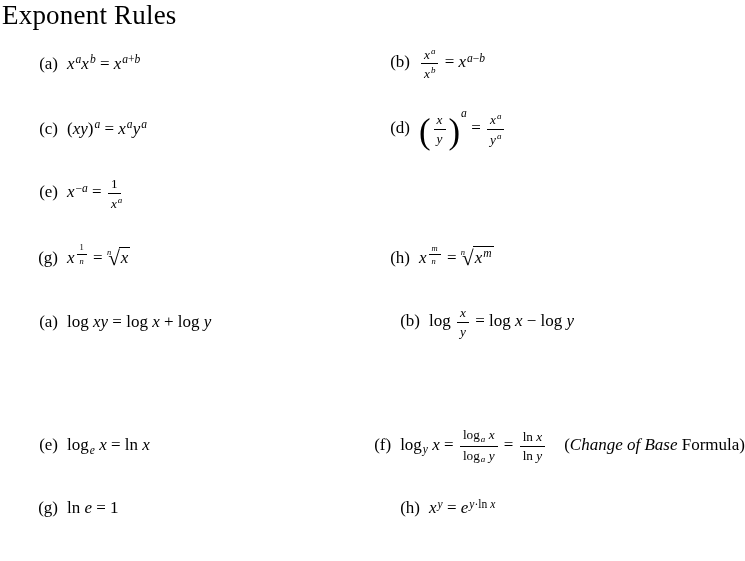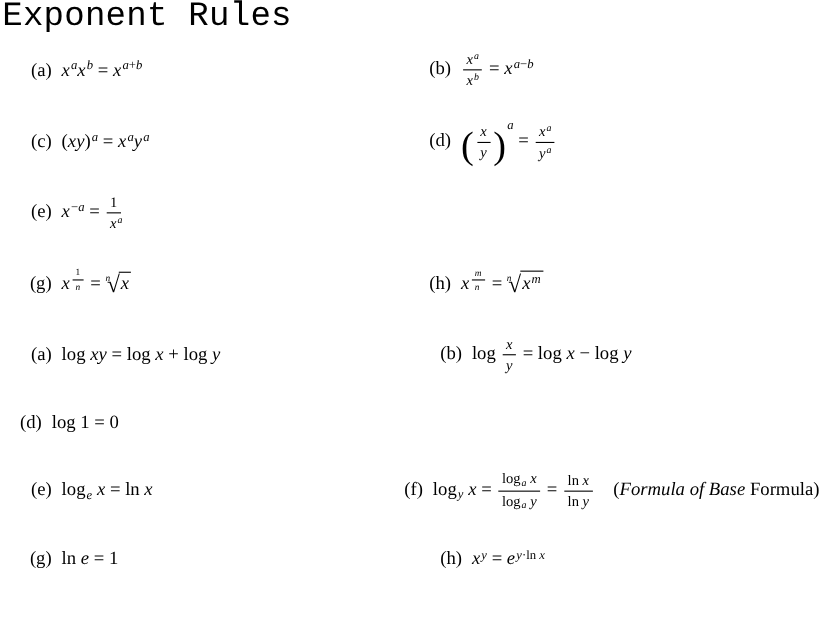--- a/index.html
+++ b/index.html
@@ -3,29 +3,29 @@
 <meta charset="utf-8">
 <style>
   html,body{margin:0;padding:0;}
   body{
     width:745px;height:561px;overflow:hidden;
     background:#ffffff;color:#000000;
     font-family:"Liberation Serif","DejaVu Serif",serif;
     font-size:17px;
   }
   h1{
-    font-size:31px;font-weight:400;line-height:31px;
-    margin:0;padding-left:2px;letter-spacing:0.2px;font-family:Liberation Mono, monospace;
+    font-size:27px;font-weight:400;line-height:31px;
+    margin:0;padding-left:2px;letter-spacing:0.2px;
   }
   .sec-log h1{margin-top:6px;}
   .row{display:flex;}
   .sec-exp .row{height:65px;}
   .sec-log .row{height:62px;gap:10px;}
   .cell{display:flex;align-items:center;box-sizing:border-box;}
-  .cell.left{width:372px;padding-left:20px;}
+  .cell.left{width:372px;padding-left:31px;}
   .cell.right{flex:1;padding-left:11px;}
   .item{white-space:nowrap;}
   .label{display:inline-block;min-width:27px;text-align:right;margin-right:9px;}
   
   .mi{font-style:italic;}
   .msup{font-size:0.68em;vertical-align:0.5em;margin-left:1px;}
   .msub{font-size:0.68em;vertical-align:-0.28em;margin-left:1px;}
   .mfrac{display:inline-flex;flex-direction:column;align-items:flex-start;
          vertical-align:middle;font-size:0.78em;line-height:1.2;margin:0 2px;text-align:center;}
   .mnum{display:block;border-bottom:1px solid currentColor;padding:0 3px 1px;}
@@ -102,36 +102,33 @@
             <span class="item"><span class="label">(a)</span><span class="formula"><span class="mt">log </span><span class="mi">xy</span><span class="mt"> = log </span><span class="mi">x</span><span class="mt"> + log </span><span class="mi">y</span></span></span>
           </div>
           <div class="cell right">
             <span class="item"><span class="label">(b)</span><span class="formula"><span class="mt">log </span><span class="mfrac">
                   <span class="mnum"><span class="mi">x</span></span>
                   <span class="mden"><span class="mi">y</span></span>
                 </span><span class="mt"> = log </span><span class="mi">x</span><span class="mt"> − log </span><span class="mi">y</span></span></span>
           </div>
         </div>
         <div class="row">
-          <div class="cell right">
-            <span class="item"><span class="label">(d)</span><span class="formula"><span class="mt">log 1 = 0</span></span></span>
-          </div>
         </div>
         <div class="row">
           <div class="cell left">
             <span class="item"><span class="label">(e)</span><span class="formula"><span class="mt">log</span><span class="msub"><span class="mi">e</span></span><span class="mt"> </span><span class="mi">x</span><span class="mt"> = ln </span><span class="mi">x</span></span></span>
           </div>
           <div class="cell right">
             <span class="item"><span class="label">(f)</span><span class="formula"><span class="mt">log</span><span class="msub"><span class="mi">y</span></span><span class="mt"> </span><span class="mi">x</span><span class="mt"> = </span><span class="mfrac">
                   <span class="mnum"><span class="mt">log</span><span class="msub"><span class="mi">a</span></span><span class="mt"> </span><span class="mi">x</span></span>
                   <span class="mden"><span class="mt">log</span><span class="msub"><span class="mi">a</span></span><span class="mt"> </span><span class="mi">y</span></span>
                 </span><span class="mt"> = </span><span class="mfrac">
                   <span class="mnum"><span class="mt">ln </span><span class="mi">x</span></span>
                   <span class="mden"><span class="mt">ln </span><span class="mi">y</span></span>
-                </span><span class="mt">  (</span><span class="mi">Formula of Base</span><span class="mt"> Formula)</span></span></span>
+                </span><span class="mt">  (</span><span class="mi">Change of Base</span><span class="mt"> Formula)</span></span></span>
           </div>
         </div>
         <div class="row">
           <div class="cell left">
             <span class="item"><span class="label">(g)</span><span class="formula"><span class="mt">ln </span><span class="mi">e</span><span class="mt"> = 1</span></span></span>
           </div>
           <div class="cell right">
             <span class="item"><span class="label">(h)</span><span class="formula"><span class="mi">x</span><span class="msup"><span class="mi">y</span></span><span class="mt"> = </span><span class="mi">e</span><span class="msup"><span class="mi">y</span><span class="mt">·ln </span><span class="mi">x</span></span></span></span>
           </div>
         </div>

